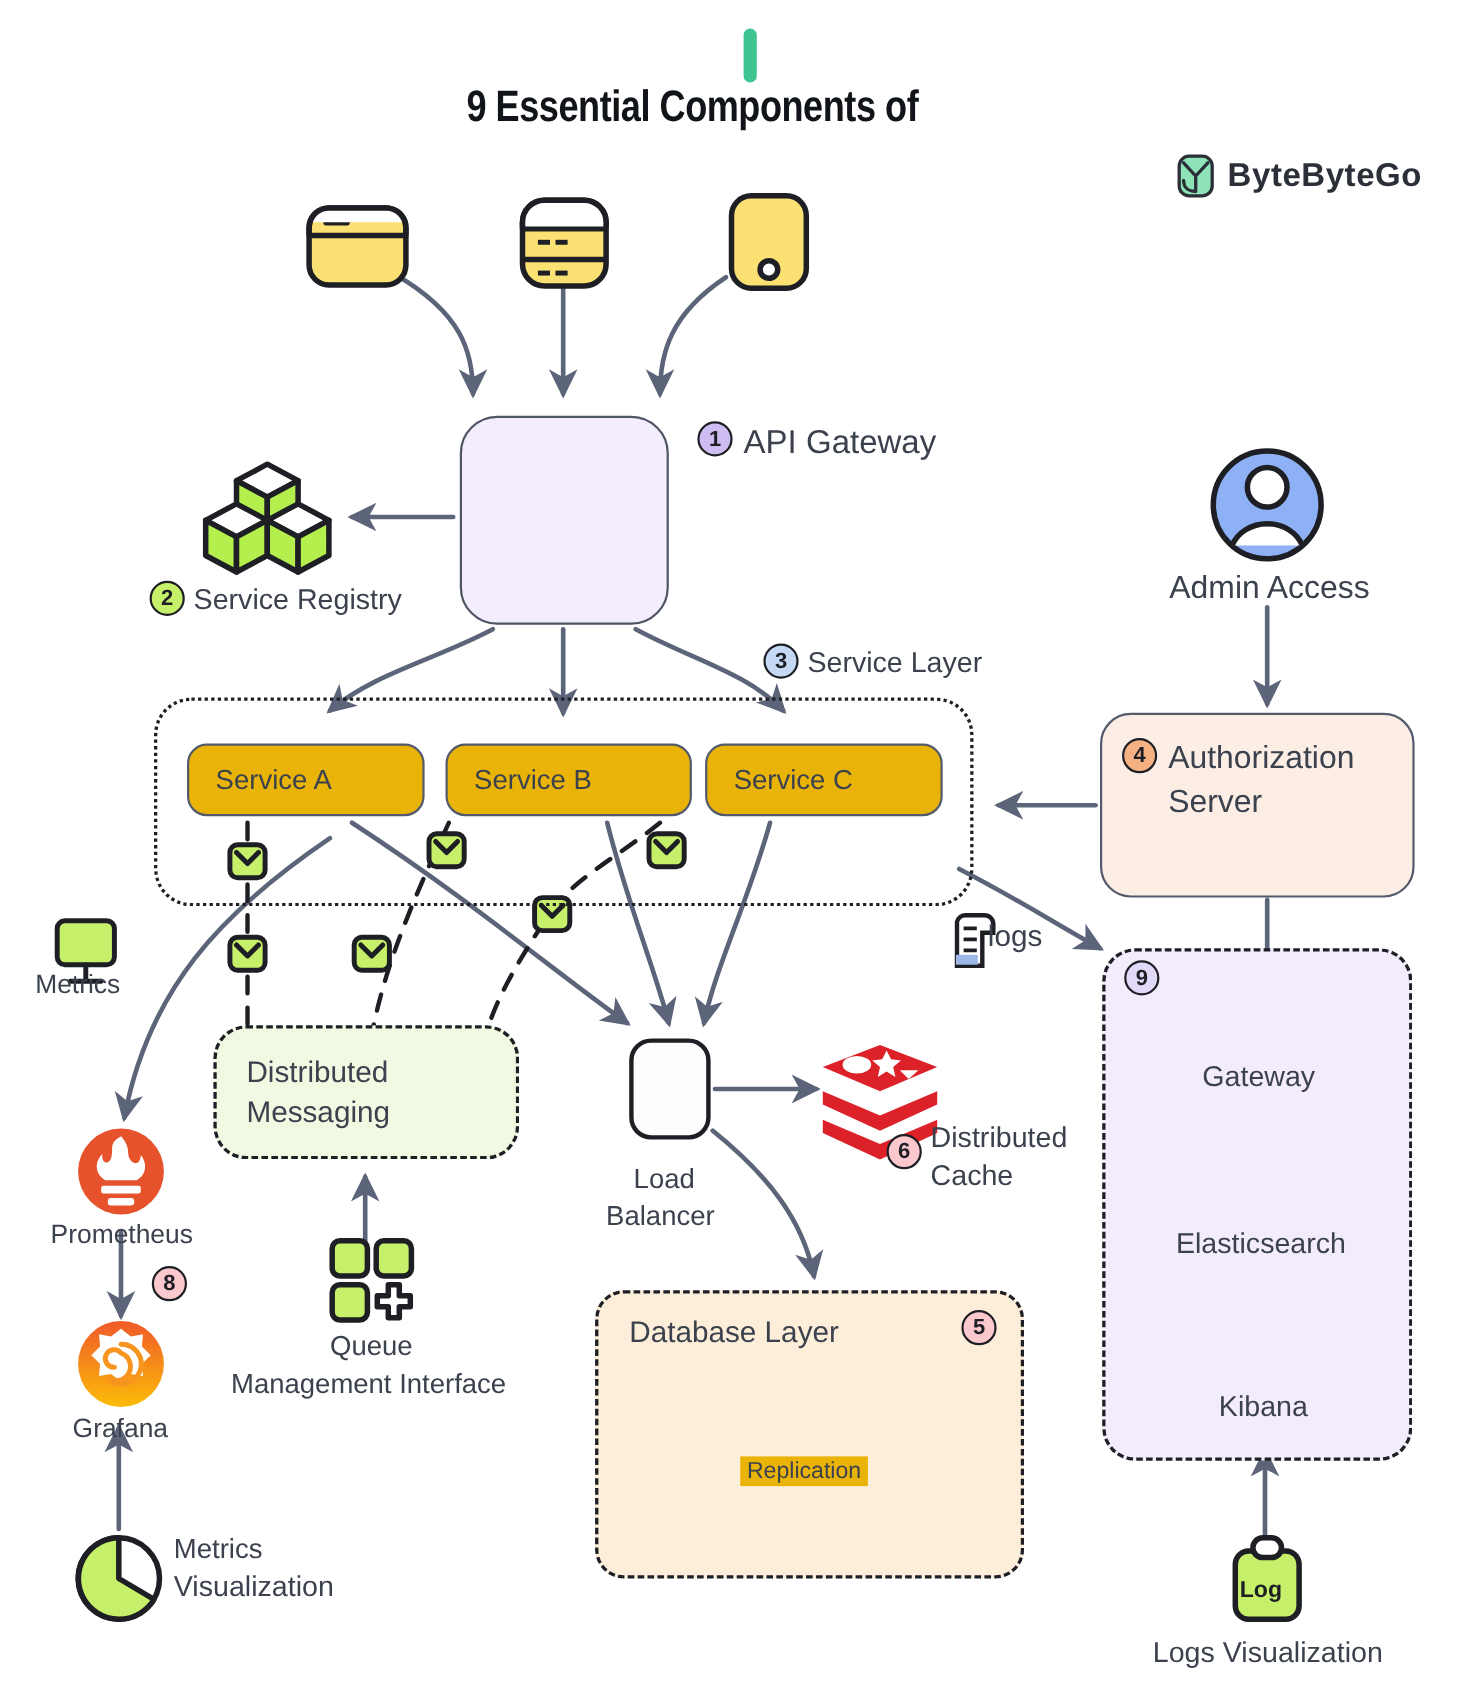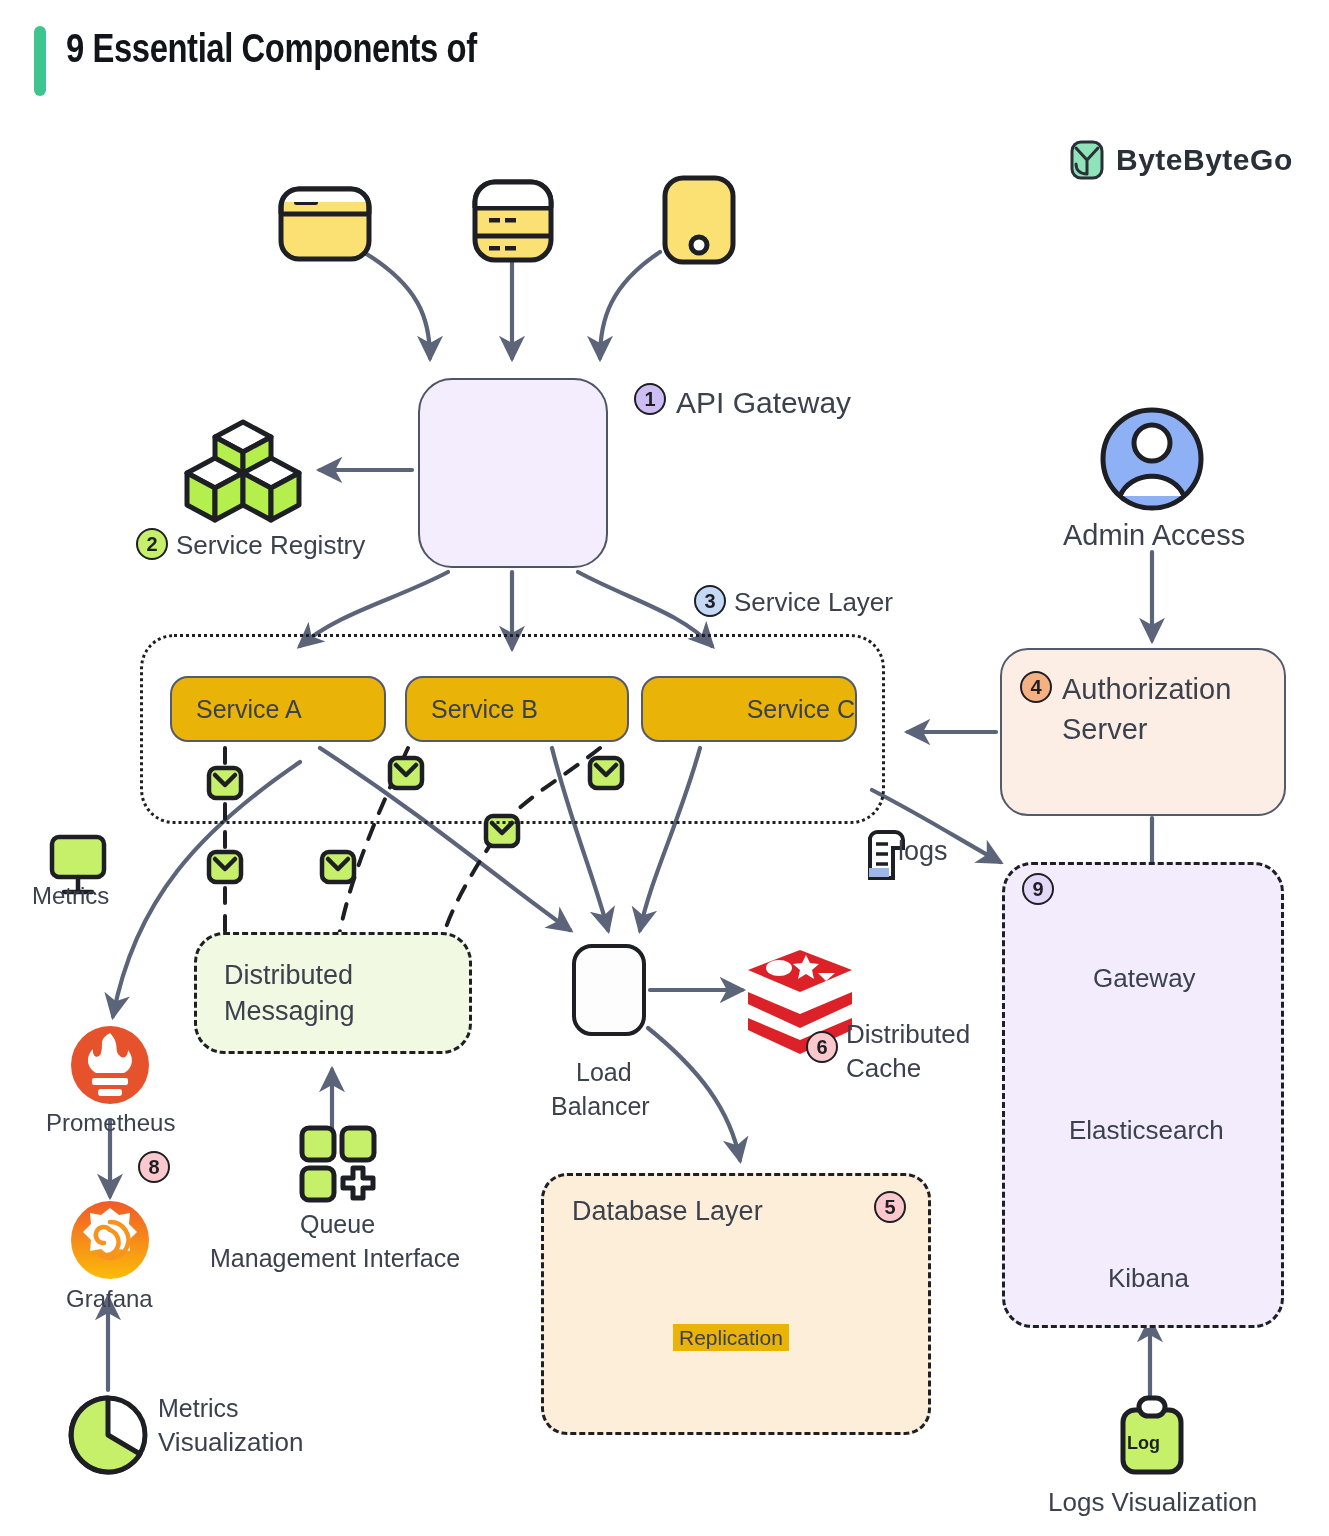--- a/index.html
+++ b/index.html
@@ -1,21 +1,21 @@
 <!DOCTYPE html>
 <html><head>
 <meta charset="utf-8">
 <style>
   html,body{margin:0;padding:0;background:#ffffff;}
   body{width:1329px;height:1536px;position:relative;overflow:hidden;
        font-family:"Liberation Sans","DejaVu Sans",sans-serif;color:#2f3640;}
   #svg-layer{position:absolute;left:0;top:0;width:1329px;height:1536px;pointer-events:none;}
 
   
-  #header{position:absolute;left:0;top:26px;width:1329px;height:94px;display:flex;}
+  #header{position:absolute;left:0;top:26px;width:1329px;height:94px;display:flex;align-items:center;flex-direction:column;}
   #title-bar{width:12px;height:70px;border-radius:6px;background:#3ec490;margin-left:34px;}
   #title-text{font-size:40px;font-weight:bold;color:#111418;margin-left:20px;letter-spacing:-0.5px;
               transform:scaleX(0.82);transform-origin:left center;white-space:nowrap;}
   #title-pill{margin-left:-64px;background:#3fc38d;border-radius:40px;padding:10px 28px 13px 28px;}
   #title-pill span{font-size:40px;font-weight:bold;color:#ffffff;letter-spacing:-0.5px;
                    display:block;transform:scaleX(0.84);transform-origin:left center;white-space:nowrap;}
 
   
   #logo{position:absolute;left:1052px;top:140px;display:flex;align-items:center;gap:12px;padding-left:18px;}
   #logo-text{font-size:30px;font-weight:bold;color:#2a2f38;letter-spacing:0.5px;}
@@ -329,21 +329,21 @@
 
 <div class="rbox" id="service-layer"></div>
 <div class="badge b-blue" style="left:694px;top:585px;">3</div>
 <div class="lbl" style="left:734px;top:586px;">Service Layer</div>
 <div class="service" style="left:170px;top:676px;width:216px;">
   <span class="sname">Service A</span>
   </div>
 <div class="service" style="left:405px;top:676px;width:224px;">
   <span class="sname">Service B</span>
   </div>
-<div class="service" style="left:641px;top:676px;width:216px;justify-content:flex-end;">
+<div class="service" style="left:641px;top:676px;width:216px;">
   <span class="sname">Service C</span>
   </div>
 
 <div class="lbl" style="left:1063px;top:517px;font-size:29px;">Admin Access</div>
 <div class="rbox" id="authz"></div>
 <div class="badge b-orange" style="left:1020px;top:671px;">4</div>
 <div class="lbl" style="left:1062px;top:671px;font-size:29px;">Authorization</div>
 <div class="lbl" style="left:1062px;top:711px;font-size:29px;">Server</div>
 
 <div class="lbl" style="left:898px;top:834px;font-size:27px;">logs</div>
@@ -373,14 +373,14 @@
 <div class="rbox" id="dblayer"></div>
 <div class="lbl" style="left:572px;top:1194px;font-size:27px;">Database Layer</div>
 <div class="badge b-pink" style="left:874px;top:1191px;">5</div>
 <div class="lbl" style="left:673px;top:1324px;font-size:21px;background:#eab308;padding:0 6px;">Replication</div>
 
 <div class="rbox" id="elk"></div>
 <div class="badge b-lav2" style="left:1022px;top:873px;">9</div>
 <div class="lbl" style="left:1093px;top:962px;font-size:26px;">Gateway</div>
 <div class="lbl" style="left:1069px;top:1114px;font-size:26px;">Elasticsearch</div>
 <div class="lbl" style="left:1108px;top:1262px;font-size:26px;">Kibana</div>
-<div class="lbl" style="left:1127px;top:1432px;font-size:18px;font-weight:bold;color:#1d1f24;">Log</div>
+<div class="lbl" style="left:1127px;top:1432px;font-size:21px;font-weight:bold;color:#1d1f24;">Log</div>
 <div class="lbl" style="left:1048px;top:1486px;font-size:26px;">Logs Visualization</div>
 
 </body></html>

